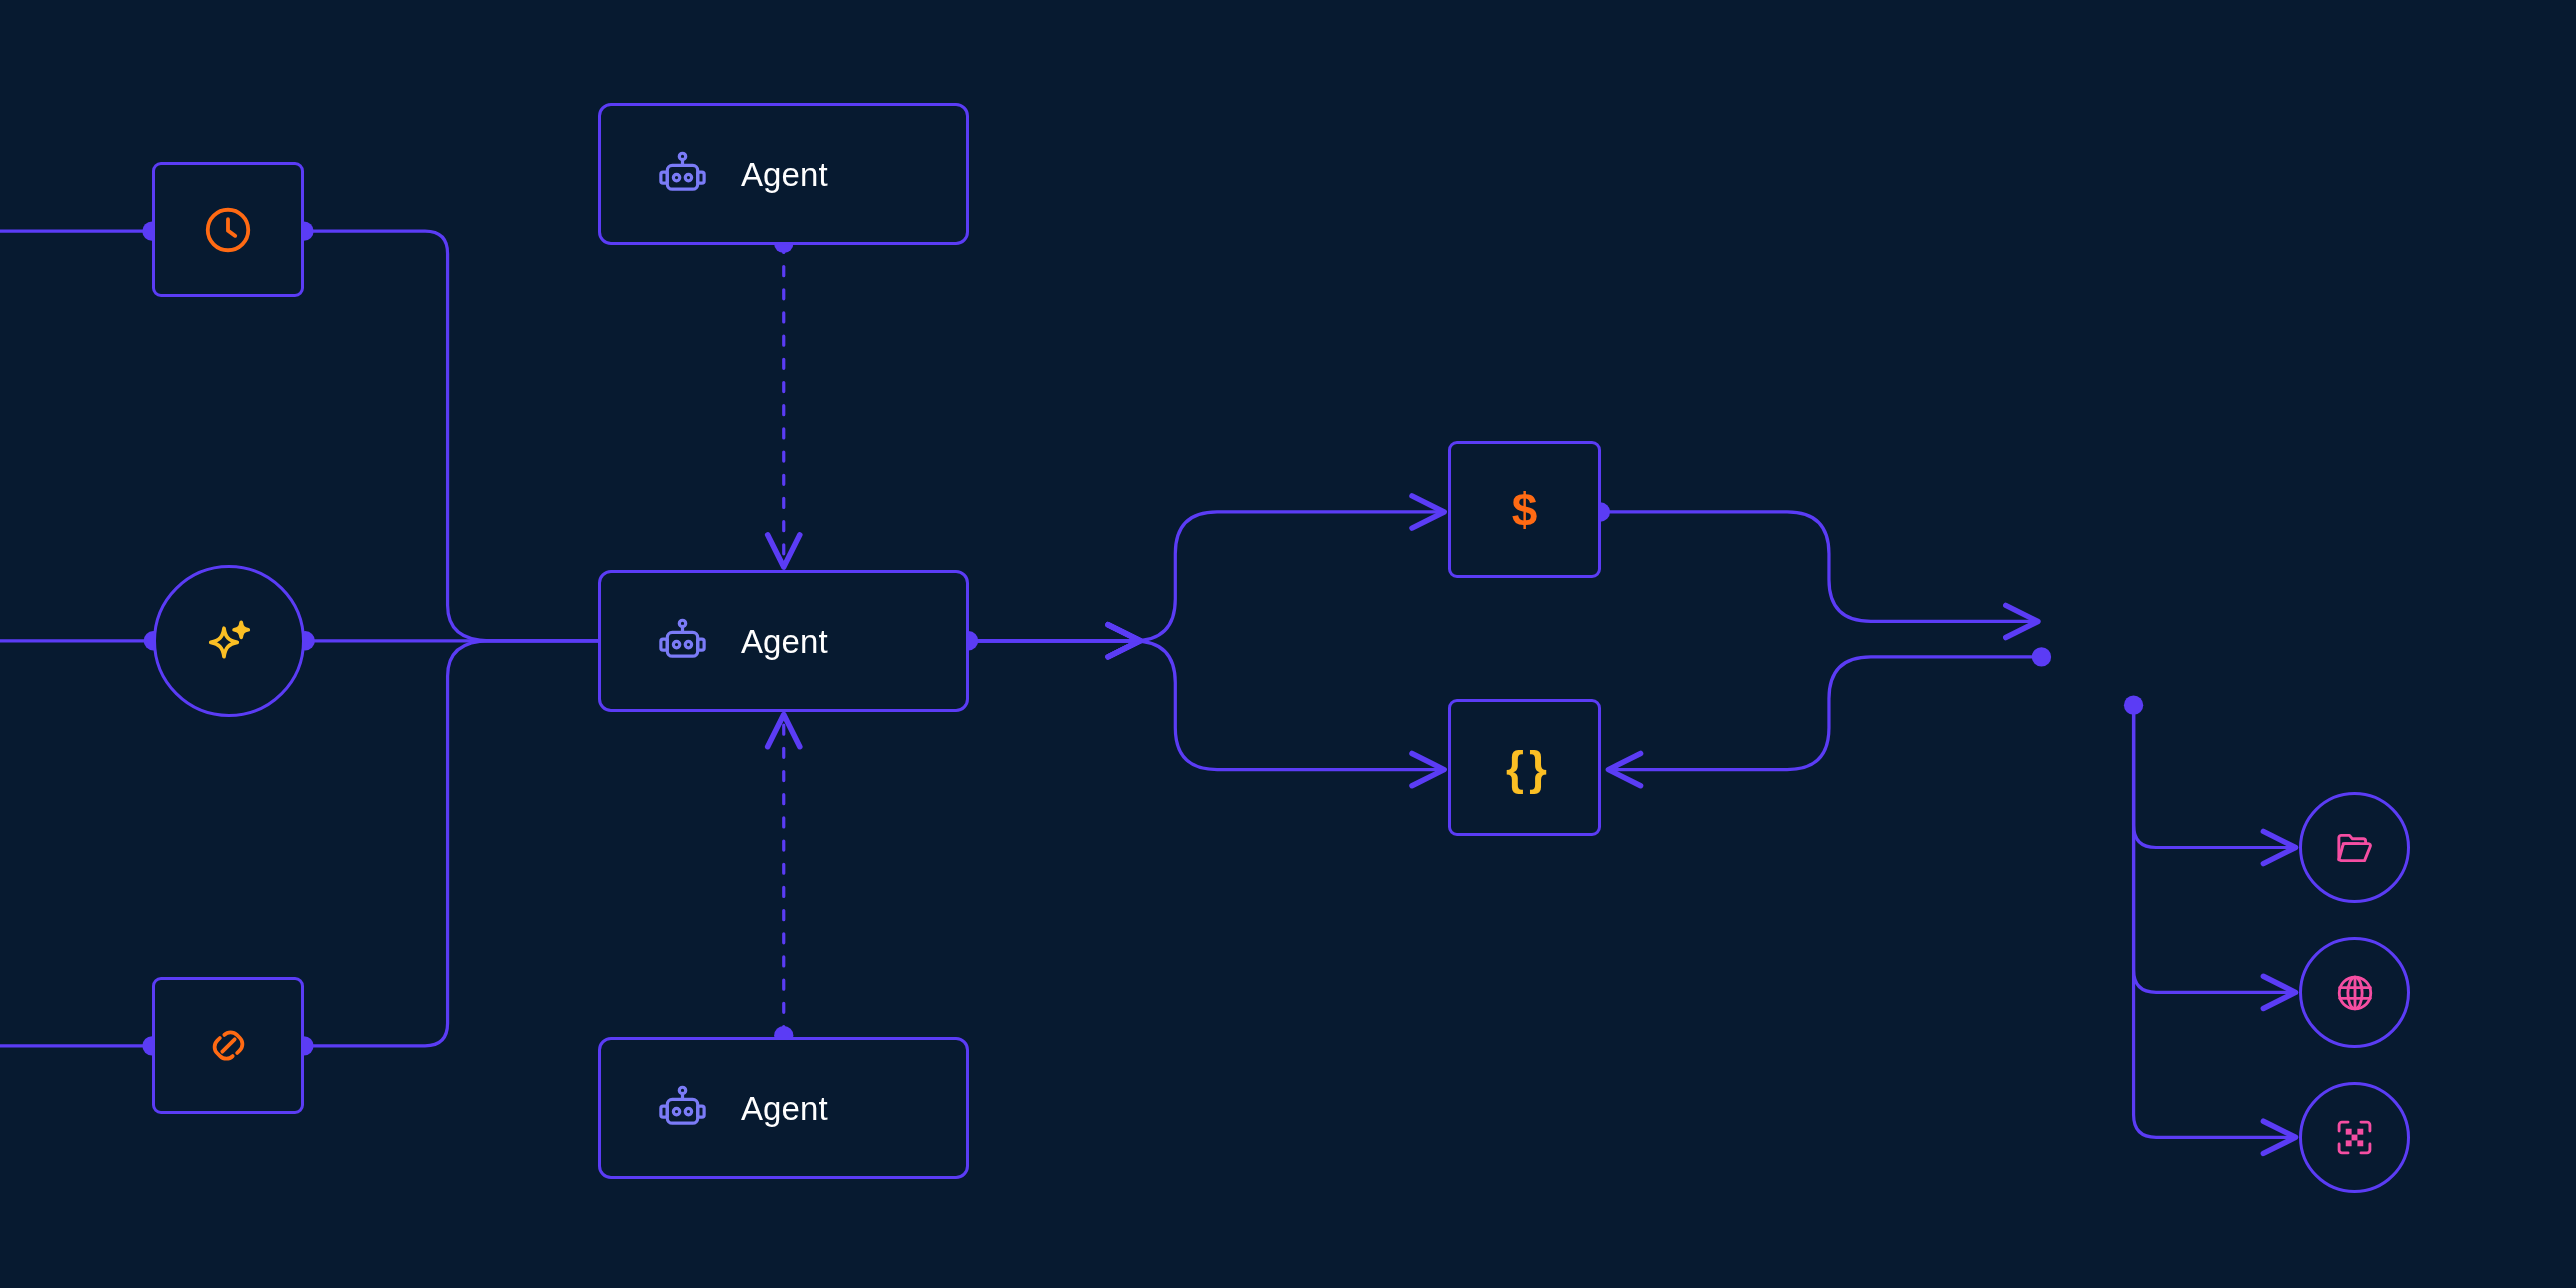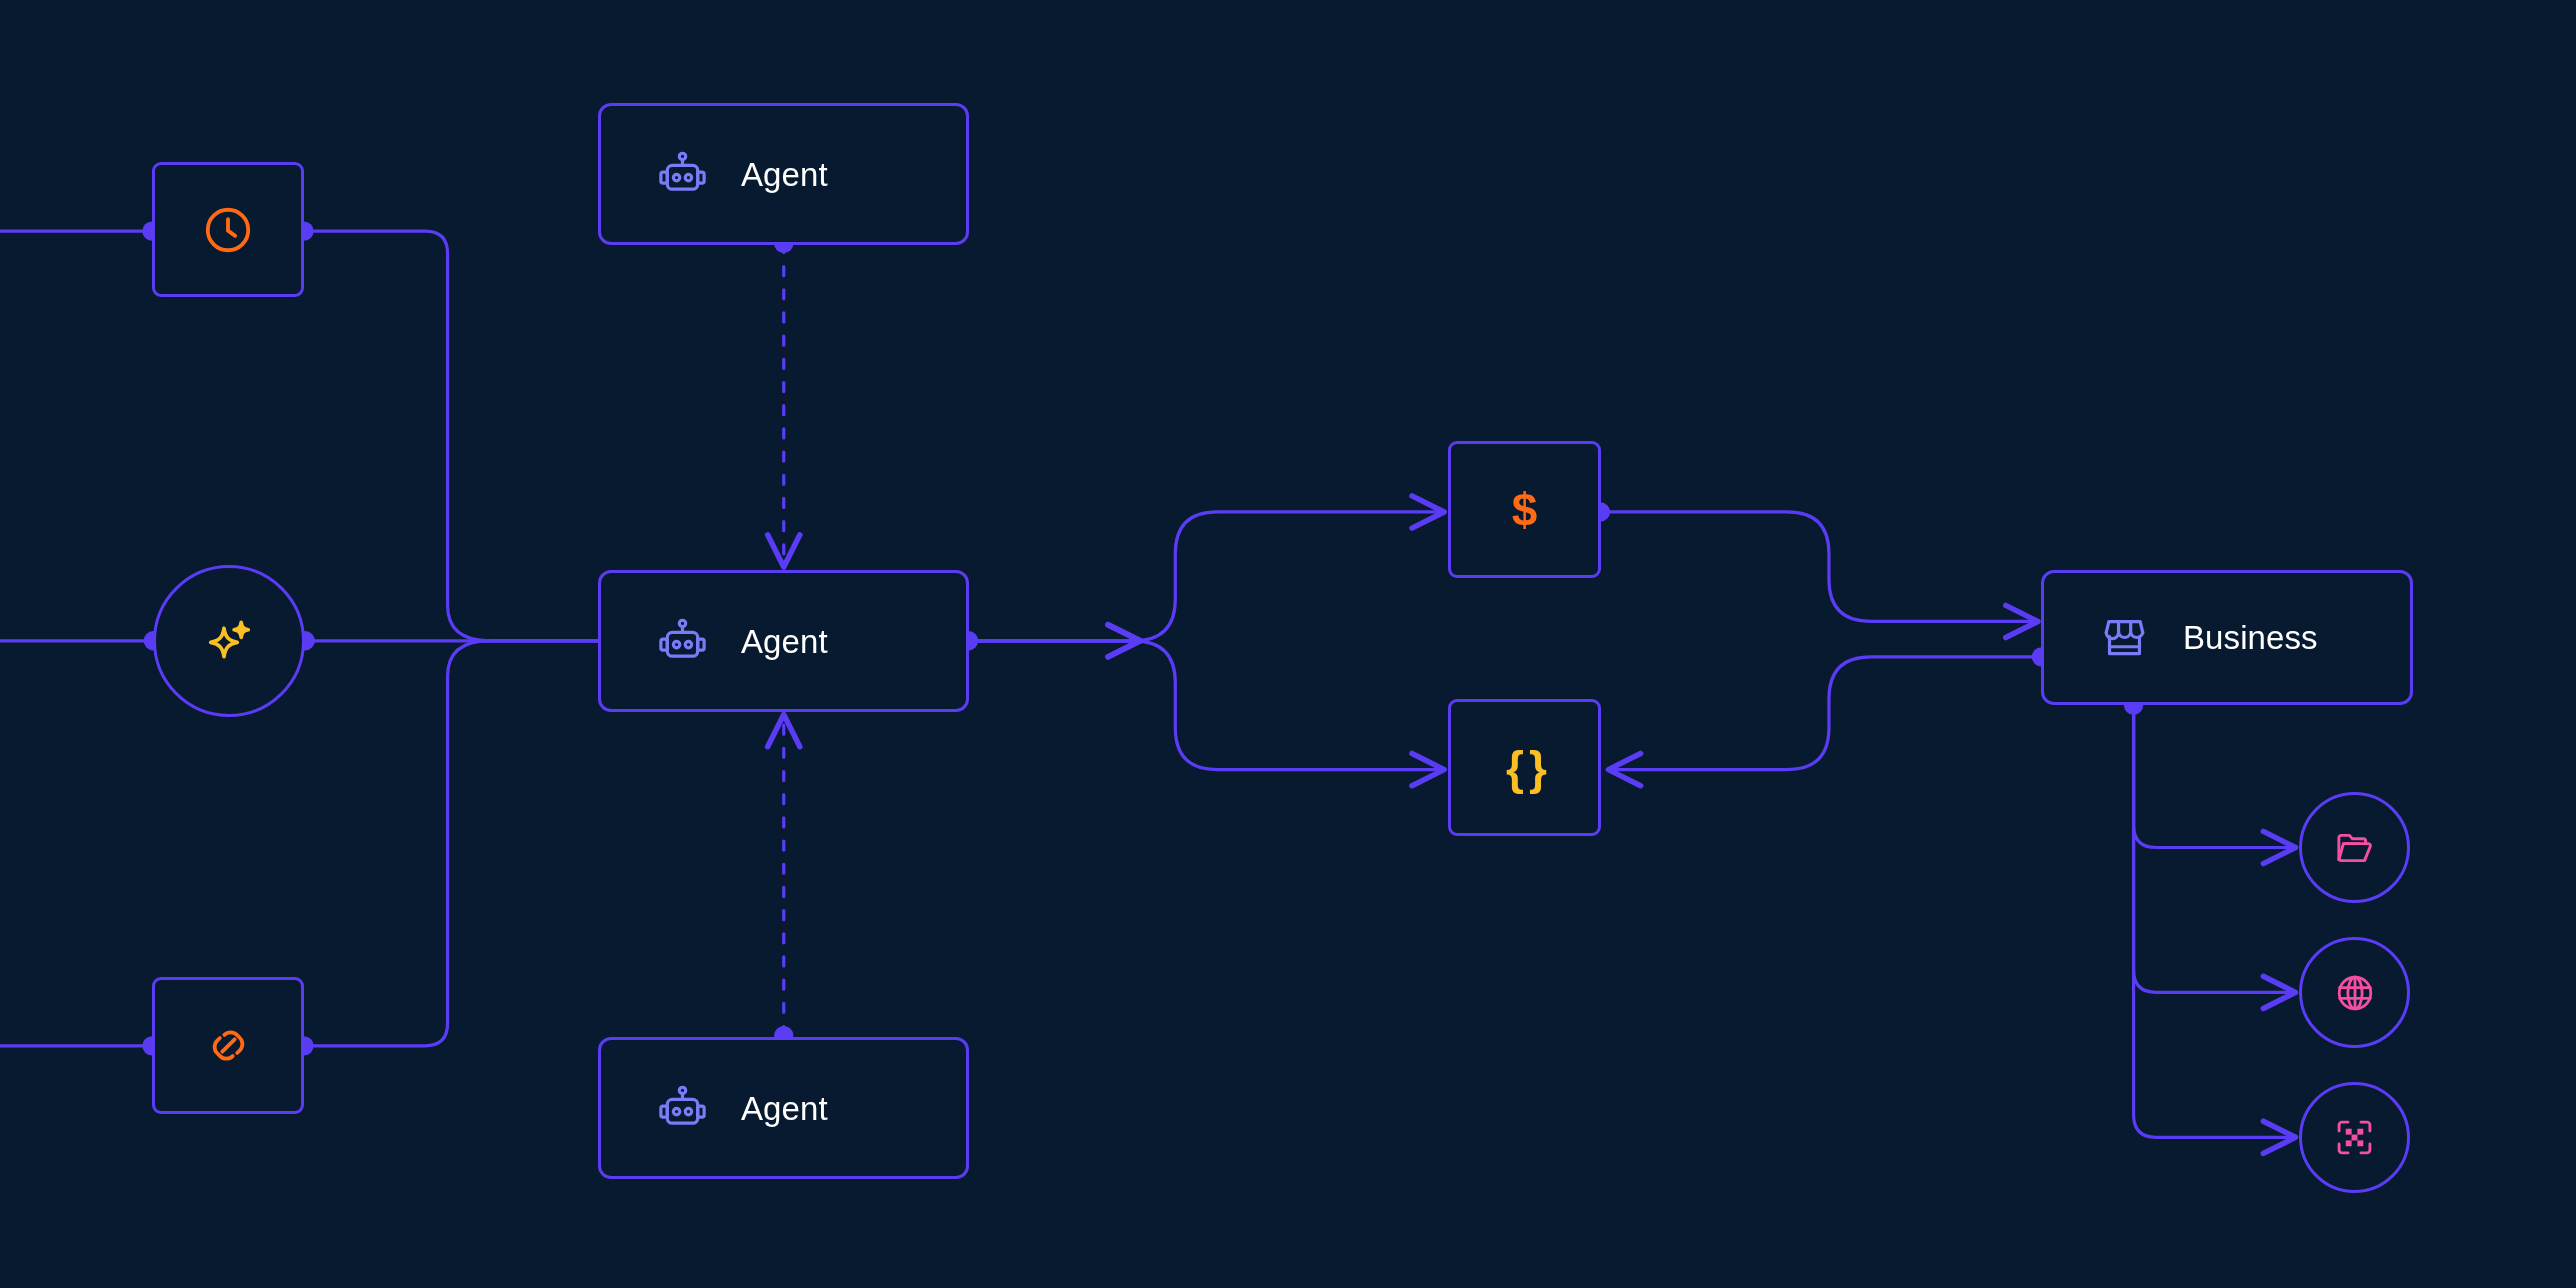--- a/index.html
+++ b/index.html
@@ -143,32 +143,20 @@
   </div>
 
   <div class="node sq" style="left:1448px;top:441px;width:153px;height:137px;">
     <span class="glyph" style="color:#FF6A13;">$</span>
   </div>
 
   <div class="node sq" style="left:1448px;top:699px;width:153px;height:137px;">
     <span class="glyph" style="color:#FBBF24;letter-spacing:-3.9px;">{ }</span>
   </div>
 
-  <div class="node rect" style="left:2041px;top:570px;width:372px;height:135px;padding-left:52px;">
-    <span class="ico" style="margin-right:30px;">
-      <svg width="57" height="57" viewBox="0 0 24 24" fill="none" stroke="#7B7BF7" stroke-width="1.35" stroke-linecap="round" stroke-linejoin="round">
-        <path d="M4.3 9.9 L5.4 5.3 L18.6 5.3 L19.7 9.9"></path>
-        <path d="M4.3 9.9 A2.6 2.6 0 0 0 9.5 9.9 A2.6 2.6 0 0 0 14.6 9.9 A2.6 2.6 0 0 0 19.7 9.9"></path>
-        <path d="M9.5 5.3 L9.5 9.9 M14.6 5.3 L14.6 9.9"></path>
-        <path d="M5.7 11.6 L5.7 18.8 L18.3 18.8 L18.3 11.6"></path>
-        <path d="M5.7 15.9 L18.3 15.9"></path>
-      </svg>
-    </span>
-    <span class="label">Business</span>
-  </div>
 
   <div class="node circ" style="left:2299px;top:792px;width:111px;height:111px;">
     <span class="ico">
       <svg width="44" height="44" viewBox="0 0 24 24" fill="none" stroke="#F54EA2" stroke-width="1.6" stroke-linecap="round" stroke-linejoin="round">
         <path d="M3.2 18.4 L3.2 6.4 A1.3 1.3 0 0 1 4.5 5.1 L9 5.1 L10.6 7 L16.5 7 A1.3 1.3 0 0 1 17.8 8.3 L17.8 9.6"></path>
         <path d="M3.2 18.4 L4.5 18.9 L17.2 18.9 L20.3 11.2 A1.1 1.1 0 0 0 19.3 9.6 L6.6 9.6 A1.3 1.3 0 0 0 5.4 10.5 Z"></path>
         <path d="M5.6 9.6 L14 9.6"></path>
       </svg>
     </span>
   </div>

